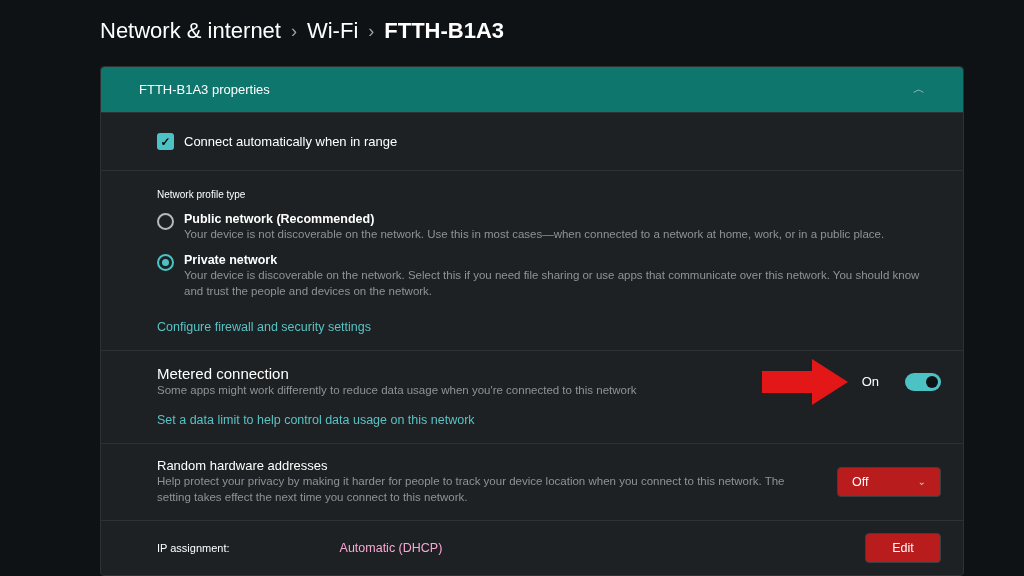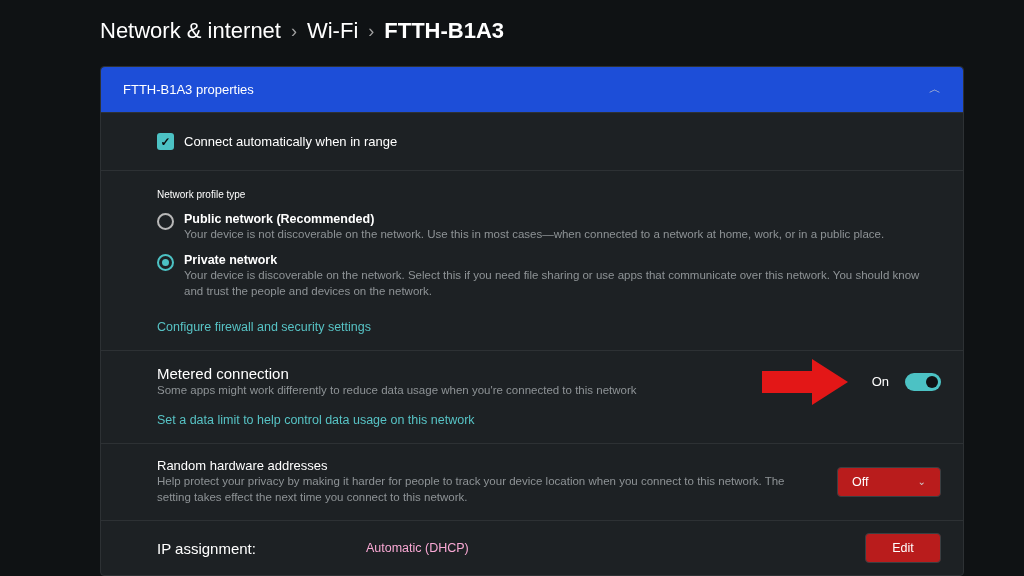--- a/index.html
+++ b/index.html
@@ -27,24 +27,24 @@
   .panel {
     background: #1d2124;
     border: 1px solid #2d3134;
     border-radius: 4px;
     padding: 0;
   }
   .panel-header {
     display: flex;
     align-items: center;
     justify-content: space-between;
-    padding: 14px 22px;
+    padding: 14px 38px;
     border-bottom: 1px solid #2d3134;
     cursor: pointer;
-    background: #1d4ed8;
+    background: #0f766e;
     border-radius: 4px 4px 0 0;
   }
   .panel-header .title { font-size: 13px; }
   .chev { color: #d0d0d0; font-size: 12px; }
   .section {
     padding: 14px 22px 16px 56px;
     border-bottom: 1px solid #2d3134;
   }
   .section:last-child { border-bottom: none; }
   .row { display: flex; align-items: center; gap: 10px; }
@@ -73,40 +73,40 @@
     display: flex; align-items: center; justify-content: space-between;
   }
   .toggle {
     width: 36px; height: 18px; border-radius: 10px;
     background: #4cc2c4; position: relative; cursor: pointer;
   }
   .toggle::after {
     content:''; position:absolute; right:3px; top:3px;
     width:12px; height:12px; border-radius:50%; background:#0f1214;
   }
-  .toggle-group { display:flex; align-items:center; gap:16px; }
+  .toggle-group { display:flex; align-items:center; gap:26px; }
   .dropdown, .edit-btn {
     background: #b91c1c;
     border: 1px solid #3b3f42;
     border-radius: 4px;
     height: 30px;
     display:flex; align-items:center; justify-content:center;
     color:#fff; font-size:12.5px; cursor:pointer;
     min-width: 76px; padding: 0 14px;
   }
   .dropdown { justify-content: space-between; min-width:104px; gap:14px;}
   .dropdown .dc { color:#cfcfcf; font-size:10px; }
   .kv-row {
     display:flex; align-items:center; justify-content:space-between;
     padding: 12px 22px 12px 56px;
     border-bottom: 1px solid #2d3134;
   }
   .kv-row:last-child{border-bottom:none;}
   .kv-left { display:flex; gap: 110px; align-items:center;}
-  .kv-label { font-size: 15px; text-align: right; }
+  .kv-label { font-size: 11px; text-align: right; }
   .kv-val { font-size: 12.5px; color:#f9a8d4; }
   .rand-section {
     display:flex; align-items:center; justify-content:space-between;
     padding: 14px 22px 14px 56px;
     border-bottom: 1px solid #2d3134;
   }
   .rand-text { max-width: 640px; }
   .metered-section {
     padding: 14px 22px 16px 56px;
     border-bottom: 1px solid #2d3134;

